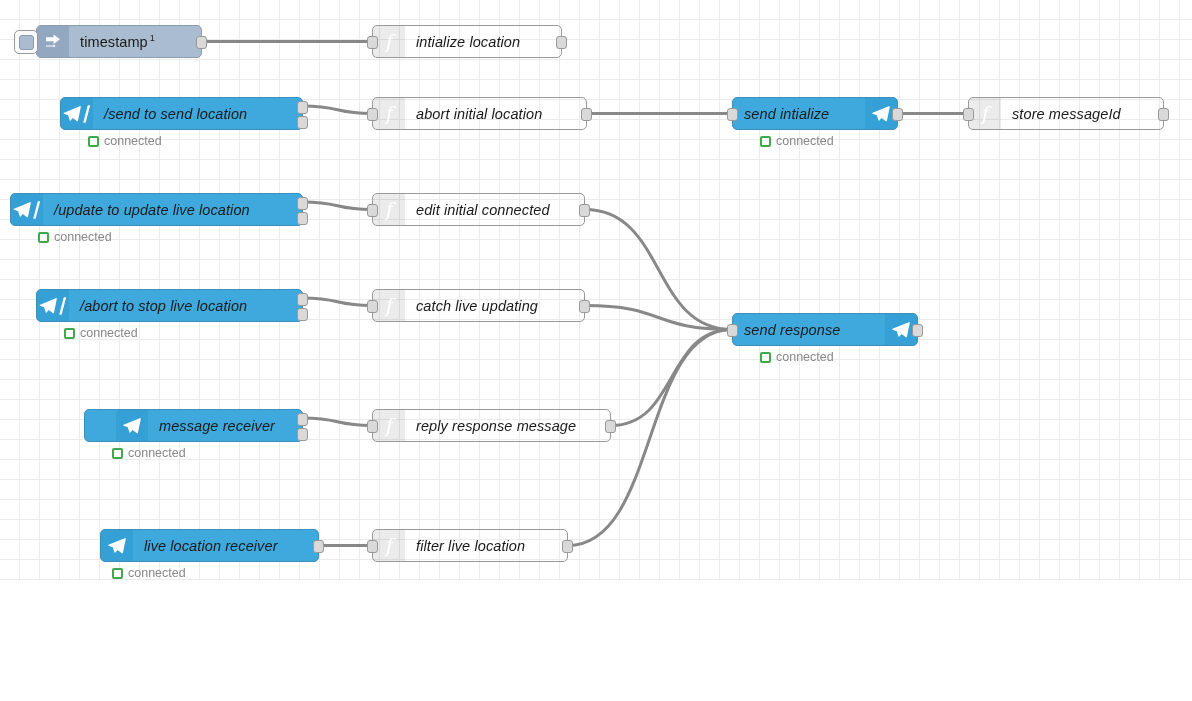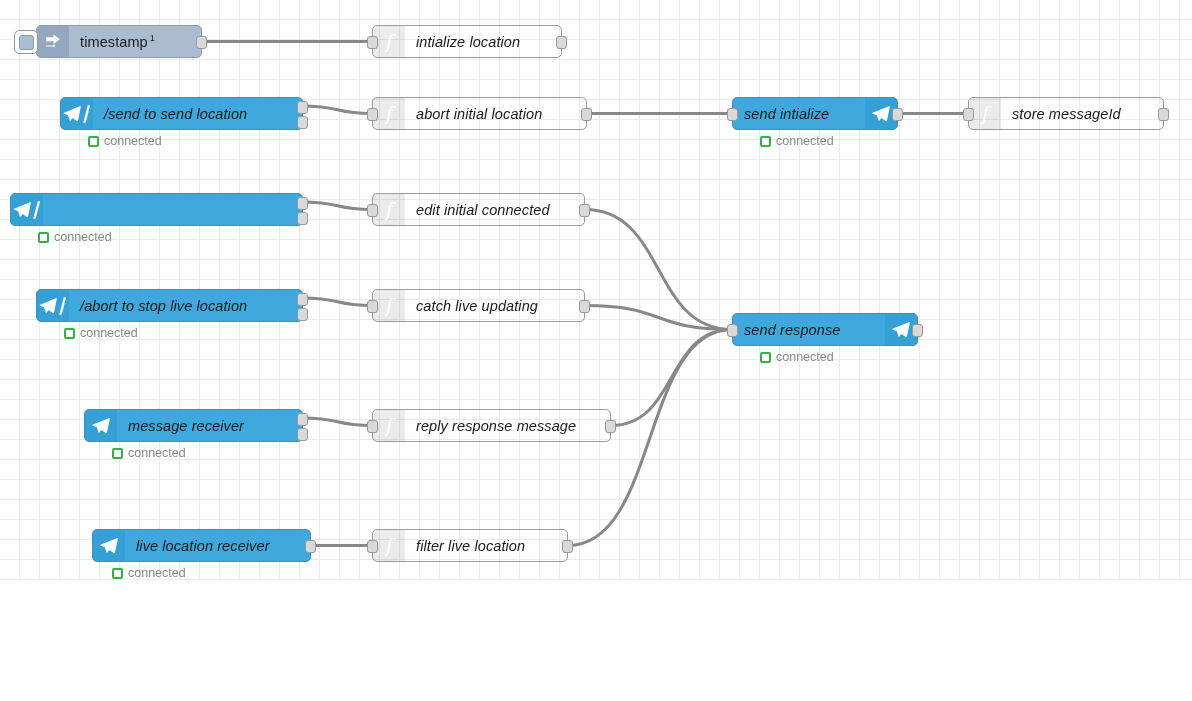--- a/index.html
+++ b/index.html
@@ -279,20 +279,23 @@
         <div class="port out" style="top: 10px;"></div>
       </div>
       <div class="node n-telegram" style="left: 10px; top: 193px; width: 293px;">
         <div class="iconbox left">
           <svg class="glyph" width="28" height="20" viewBox="0 0 28 20">
             <path fill="#ffffff" d="M17.4 2.1 1.1 8.7c-.6.2-.6.8 0 1l4 1.5 1.6 5c.2.5.6.6.9.2l2.2-2.4 4.2 3.2c.4.3.9.1 1-.4l2.8-13.9c.1-.6-.3-1-.4-.8z"></path>
             <path fill="#ffffff" opacity="0.5" d="M6.7 11.2 15 5l-7.8 7.7z"></path>
             <path fill="#ffffff" d="M24.8 1.2h2.4l-4.6 17.6h-2.4z"></path>
           </svg>
         </div>
+        <div class="body">
+          <span class="label">/update to update live location</span>
+        </div>
         <div class="port out" style="top: 2.5px;"></div>
         <div class="port out" style="top: 17.5px;"></div>
       </div>
       <div class="status" style="left: 38px; top: 230px;">
         <span class="dot"></span>
         <span>connected</span>
       </div>
       <div class="node n-function" style="left: 372px; top: 193px; width: 213px;">
         <div class="iconbox left">
           <svg class="glyph" width="19" height="21" viewBox="0 0 19 21">
@@ -345,21 +348,21 @@
             <path fill="#ffffff" opacity="0.55" d="M7.4 11.2 16 5l-8.1 7.7z"></path>
           </svg>
         </div>
         <div class="port in" style="top: 10px;"></div>
         <div class="port out" style="top: 10px;"></div>
       </div>
       <div class="status" style="left: 760px; top: 350px;">
         <span class="dot"></span>
         <span>connected</span>
       </div>
-      <div class="node n-telegram" style="left: 84px; top: 409px; width: 219px;">
+      <div class="node n-telegram" style="left: 84px; top: 409px; width: 219px; padding-left: 31px;">
         <div class="iconbox left">
           <svg class="glyph" width="20" height="20" viewBox="0 0 20 20">
             <path fill="#ffffff" d="M18.4 2.1 1.6 8.7c-.6.2-.6.8 0 1l4.2 1.5 1.6 5c.2.5.6.6.9.2l2.3-2.4 4.3 3.2c.4.3.9.1 1-.4l2.9-13.9c.1-.6-.3-1-.8-.8z"></path>
           </svg>
         </div>
         <div class="body">
           <span class="label">message receiver</span>
         </div>
         <div class="port out" style="top: 2.5px;"></div>
         <div class="port out" style="top: 17.5px;"></div>
@@ -373,21 +376,21 @@
           <svg class="glyph" width="19" height="21" viewBox="0 0 19 21">
             <text x="9.5" y="17" text-anchor="middle" font-family="DejaVu Serif, serif" font-style="italic" font-size="19" fill="#ffffff">f</text>
           </svg>
         </div>
         <div class="body">
           <span class="label">reply response message</span>
         </div>
         <div class="port in" style="top: 10px;"></div>
         <div class="port out" style="top: 10px;"></div>
       </div>
-      <div class="node n-telegram" style="left: 92px; top: 529px; width: 219px; text-align: center;">
+      <div class="node n-telegram" style="left: 100px; top: 529px; width: 219px; text-align: center;">
         <div class="iconbox left">
           <svg class="glyph" width="20" height="20" viewBox="0 0 20 20">
             <path fill="#ffffff" d="M18.4 2.1 1.6 8.7c-.6.2-.6.8 0 1l4.2 1.5 1.6 5c.2.5.6.6.9.2l2.3-2.4 4.3 3.2c.4.3.9.1 1-.4l2.9-13.9c.1-.6-.3-1-.8-.8z"></path>
           </svg>
         </div>
         <div class="body">
           <span class="label">live location receiver</span>
         </div>
         <div class="port out" style="top: 10px;"></div>
       </div>

